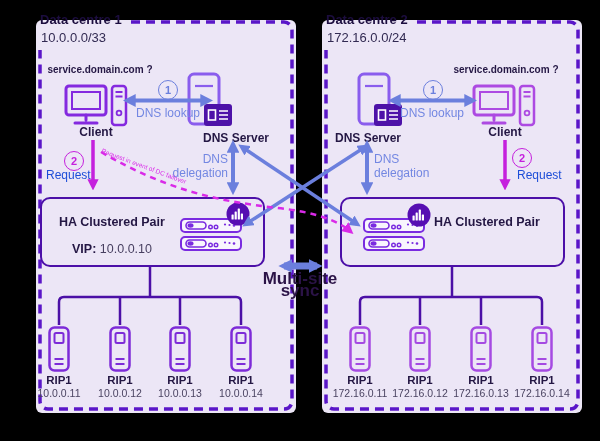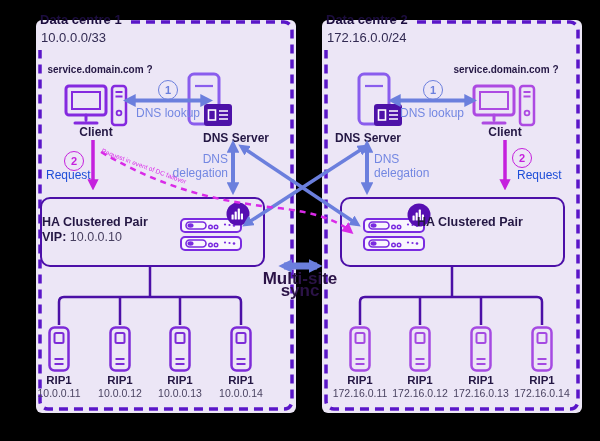--- a/index.html
+++ b/index.html
@@ -28,24 +28,24 @@
   .dc1 .c2{left:28px;top:131px;} .dc2 .c2{left:190px;top:128px;}
   .bluetext{position:absolute;color:#7387e2;font-size:12px;}
   .lookup{top:86px;width:80px;text-align:center;}
   .dc1 .lookup{left:92px;} .dc2 .lookup{left:70px;}
   .deleg{top:132px;line-height:14px;}
   .dc1 .deleg{right:68px;text-align:right;} .dc2 .deleg{left:52px;text-align:left;}
   .magtext{position:absolute;color:#1d4ed8;font-size:12px;white-space:nowrap;}
   .dc1 .req{left:10px;top:148px;} .dc2 .req{left:195px;top:148px;}
   .ha-box{position:absolute;top:177px;width:225px;height:70px;border:2.5px solid #4c10a8;border-radius:10px;box-sizing:border-box;}
   .dc1 .ha-box{left:4px;} .dc2 .ha-box{left:18px;}
-  .ha-text{position:absolute;top:16px;width:140px;text-align:left;}
+  .ha-text{position:absolute;top:16px;width:140px;text-align:center;}
   .dc1 .ha-text{left:0px;} .dc2 .ha-text{left:75px;}
   .ha-title{font-size:12.5px;font-weight:bold;color:#241744;}
-  .vip{font-size:12.5px;color:#473f60;margin-top:1px;}
+  .vip{font-size:12.5px;color:#473f60;margin-top:13px;}
   .vip-l{font-weight:bold;color:#241744;}
   .appl{position:absolute;width:62px;height:15px;}
   .dc1 .a1{left:138px;top:19px;} .dc1 .a2{left:138px;top:37px;}
   .dc2 .a1{left:21px;top:19px;}  .dc2 .a2{left:21px;top:37px;}
   .badge{position:absolute;width:24px;height:24px;}
   .dc1 .badge{left:184px;top:3px;} .dc2 .badge{left:65px;top:4px;}
   .rip{position:absolute;top:306px;width:22px;height:46px;}
   .dc1 .rip{color:#7d2bd8;} .dc2 .rip{color:#a54ae2;}
   .dc1 .rp0{left:12px;} .dc1 .rp1{left:73px;} .dc1 .rp2{left:133px;} .dc1 .rp3{left:194px;}
   .dc2 .rp0{left:27px;} .dc2 .rp1{left:87px;} .dc2 .rp2{left:148px;} .dc2 .rp3{left:209px;}

